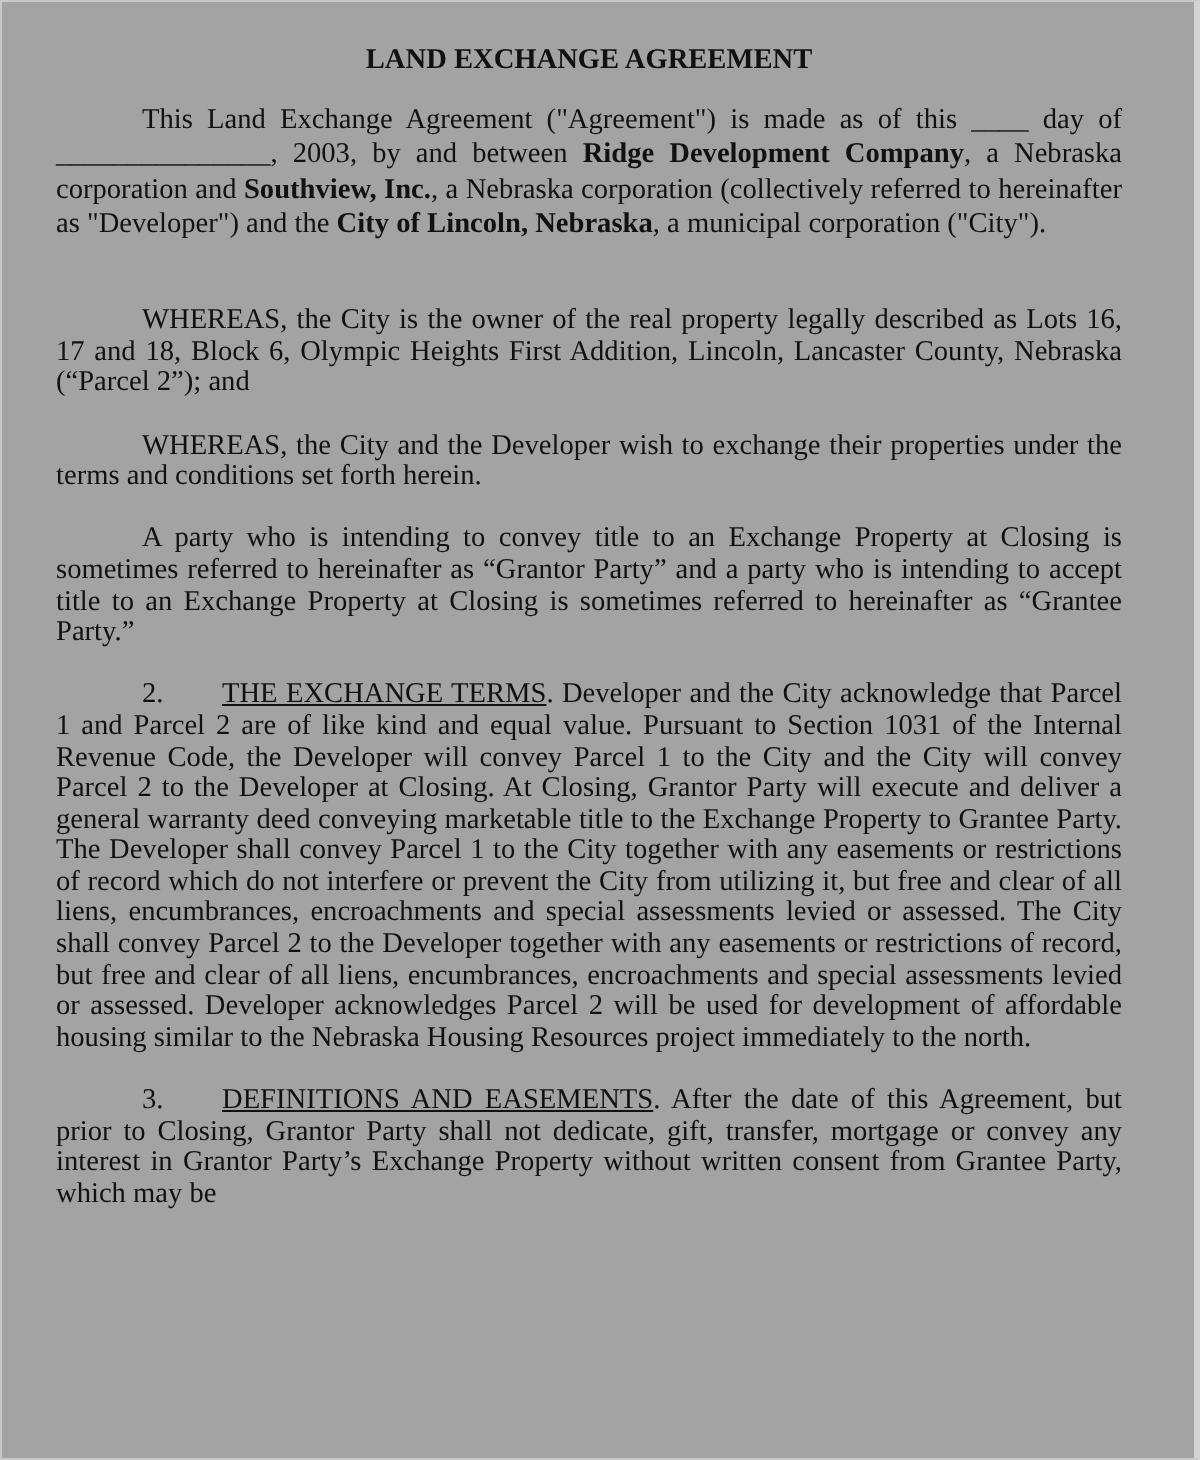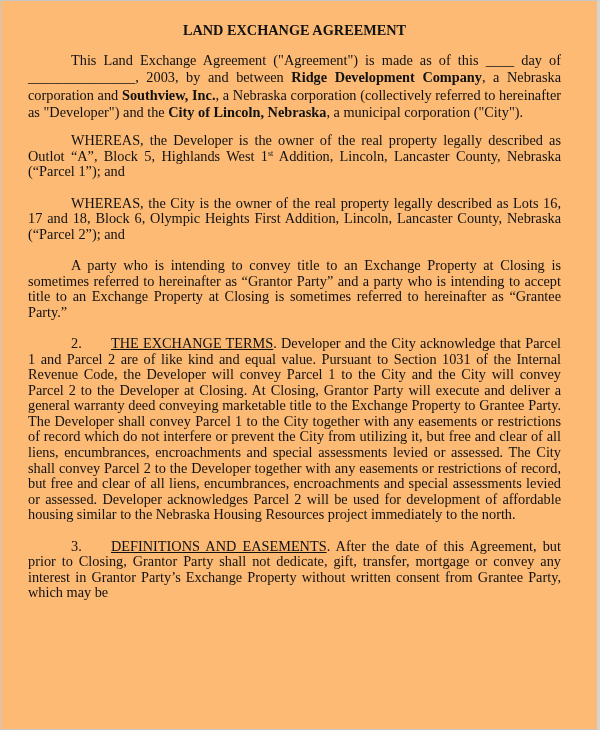--- a/index.html
+++ b/index.html
@@ -1,46 +1,46 @@
 <!DOCTYPE html>
 <html><head>
 <meta charset="utf-8">
 <style>
   html, body { margin: 0; padding: 0; background: #ffffff; }
   body { width: 600px; height: 730px; overflow: hidden; position: relative; }
   .page {
     position: absolute; left: 0; top: 0; width: 596px; height: 728px;
-    border: 1px solid #c8c8c8; border-right: 3px solid #d4d4d4; background: #fdba74; overflow: hidden;
+    border: 1px solid #c8c8c8; border-right: 3px solid #d4d4d4; background: #a3a3a3; overflow: hidden;
   }
   .doc {
     position: absolute; left: 27px; top: 20px; width: 533px;
     font-family: "Liberation Serif", "DejaVu Serif", serif;
     font-size: 14.3px; line-height: 15.6px; color: #111;
   }
   .title { text-align: center; font-weight: bold; font-size: 14.3px; margin: 0 0 13px 0; line-height: 18px; }
   p { margin: 0 0 15.6px 0; text-align: justify; text-indent: 43px; }
-  p.first { line-height: 17.3px; margin-bottom: 12px; }
+  p.first { line-height: 17.3px; margin-bottom: 32px; }
   .num { display: inline-block; width: 40px; text-indent: 0; }
   .head { text-decoration: underline; }
   b { font-weight: bold; }
   sup { font-size: 8px; line-height: 0; vertical-align: 5px; }
 </style>
 </head>
 <body>
 
 <div class="page">
   <div class="doc">
     <div class="title">LAND EXCHANGE AGREEMENT</div>
 
     <p class="first"><span>This Land Exchange Agreement ("Agreement") is made as of this ____ day of _______________, 2003, by and between </span><b>Ridge Development Company</b><span>, a Nebraska corporation and </span><b>Southview, Inc.</b><span>, a Nebraska corporation (collectively referred to hereinafter as "Developer") and the </span><b>City of Lincoln, Nebraska</b><span>, a municipal corporation ("City").</span></p>
 
-    <p><span>WHEREAS, the Developer is the owner of the real property legally described as Outlot “A”, Block 5, Highlands West 1</span><sup>st</sup><span> Addition, Lincoln, Lancaster County, Nebraska (“Parcel 1”); and</span></p>
 
     <p>WHEREAS, the City is the owner of the real property legally described as Lots 16, 17 and 18, Block 6, Olympic Heights First Addition, Lincoln, Lancaster County, Nebraska (“Parcel 2”); and</p>
 
+    <p>WHEREAS, the City and the Developer wish to exchange their properties under the terms and conditions set forth herein.</p>
 
 
 
     <p>A party who is intending to convey title to an Exchange Property at Closing is sometimes referred to hereinafter as “Grantor Party” and a party who is intending to accept title to an Exchange Property at Closing is sometimes referred to hereinafter as “Grantee Party.”</p>
 
     <p><span class="num">2.</span><span class="head">THE EXCHANGE TERMS</span><span>.  Developer and the City acknowledge that Parcel 1 and Parcel 2 are of like kind and equal value.  Pursuant to Section 1031 of the Internal Revenue Code, the Developer will convey Parcel 1 to the City and the City will convey Parcel 2 to the Developer at Closing.  At Closing, Grantor Party will execute and deliver a general warranty deed conveying marketable title to the Exchange Property to Grantee Party.  The Developer shall convey Parcel 1 to the City together with any easements or restrictions of record which do not interfere or prevent the City from utilizing it, but free and clear of all liens, encumbrances, encroachments and special assessments levied or assessed.  The City shall convey Parcel 2 to the Developer together with any easements or restrictions of record, but free and clear of all liens, encumbrances, encroachments and special assessments levied or assessed.  Developer acknowledges Parcel 2 will be used for development of affordable housing similar to the Nebraska Housing Resources project immediately to the north.</span></p>
 
     <p><span class="num">3.</span><span class="head">DEFINITIONS AND EASEMENTS</span><span>.  After the date of this Agreement, but prior to Closing, Grantor Party shall not dedicate, gift, transfer, mortgage or convey any interest in Grantor Party’s Exchange Property without written consent from Grantee Party, which may be</span></p>
   </div>
 </div>

